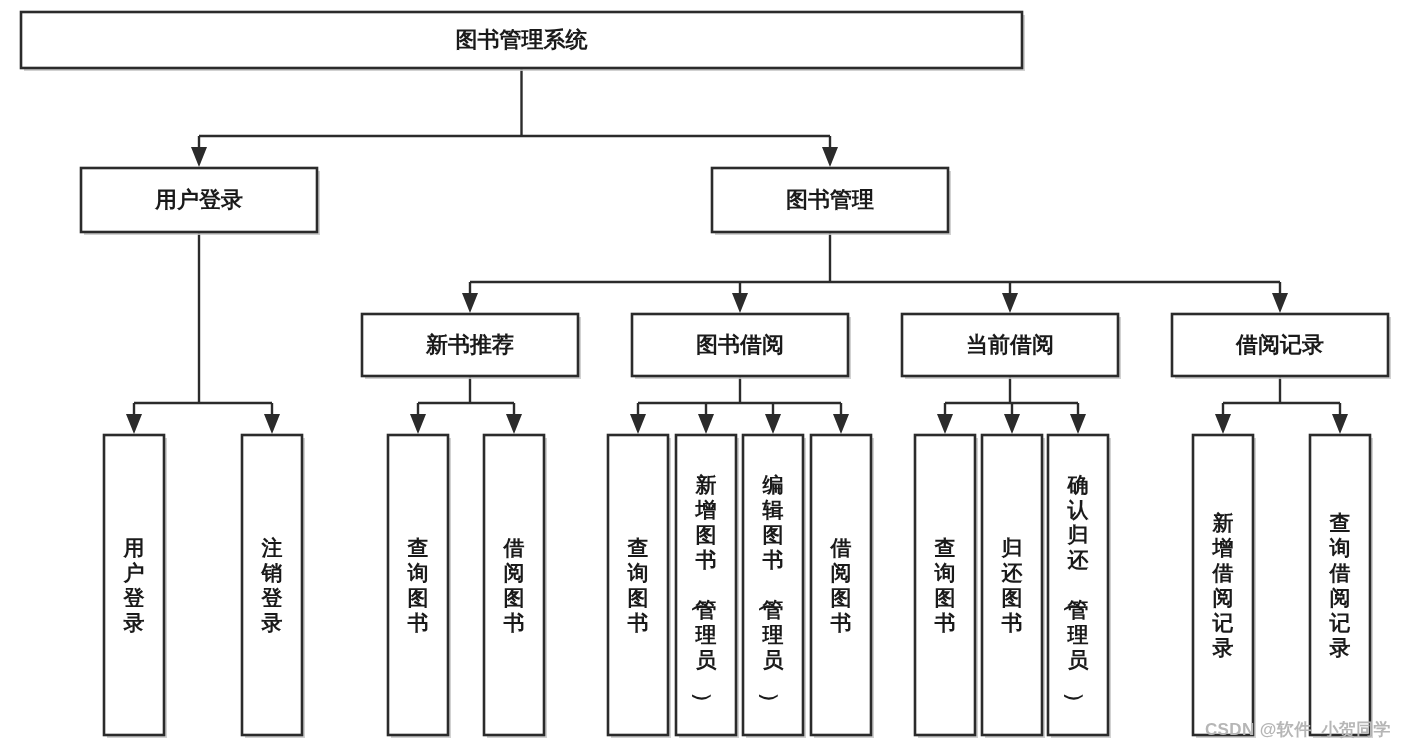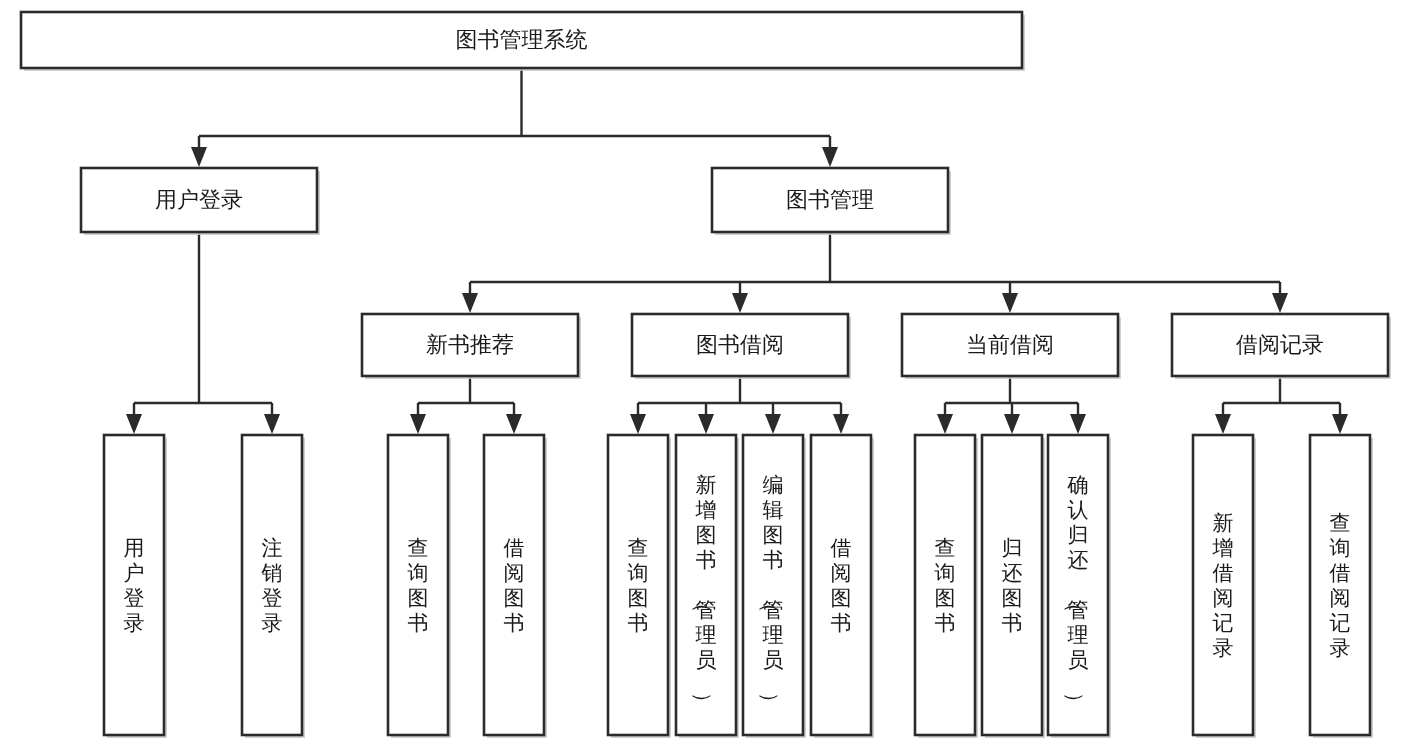--- a/index.html
+++ b/index.html
@@ -12,20 +12,21 @@
     width: 1405px;
     height: 747px;
     font-family: "Liberation Sans", "DejaVu Sans", sans-serif;
     overflow: hidden;
     position: relative;
   }
   #diagram-root {
     position: relative;
     width: 1405px;
     height: 747px;
+    font-weight: bold;
   }
   svg#tree-svg {
     position: absolute;
     left: 0;
     top: 0;
     width: 1405px;
     height: 747px;
     display: block;
   }
   .node-box {
@@ -229,13 +230,14 @@
           <rect x="1193" y="435" width="60" height="300" class="node-box"></rect>
           <text x="1223" y="529.5" class="node-label-v"><tspan x="1223" dy="0">新</tspan><tspan x="1223" dy="25">增</tspan><tspan x="1223" dy="25">借</tspan><tspan x="1223" dy="25">阅</tspan><tspan x="1223" dy="25">记</tspan><tspan x="1223" dy="25">录</tspan></text>
         </g>
         <g>
           <rect x="1313" y="438" width="60" height="300" class="node-shadow"></rect>
           <rect x="1310" y="435" width="60" height="300" class="node-box"></rect>
           <text x="1340" y="529.5" class="node-label-v"><tspan x="1340" dy="0">查</tspan><tspan x="1340" dy="25">询</tspan><tspan x="1340" dy="25">借</tspan><tspan x="1340" dy="25">阅</tspan><tspan x="1340" dy="25">记</tspan><tspan x="1340" dy="25">录</tspan></text>
         </g>
       </g>
   </svg>
+  <div class="watermark-text">CSDN @软件_小贺同学</div>
 </div>
 
 </body></html>

